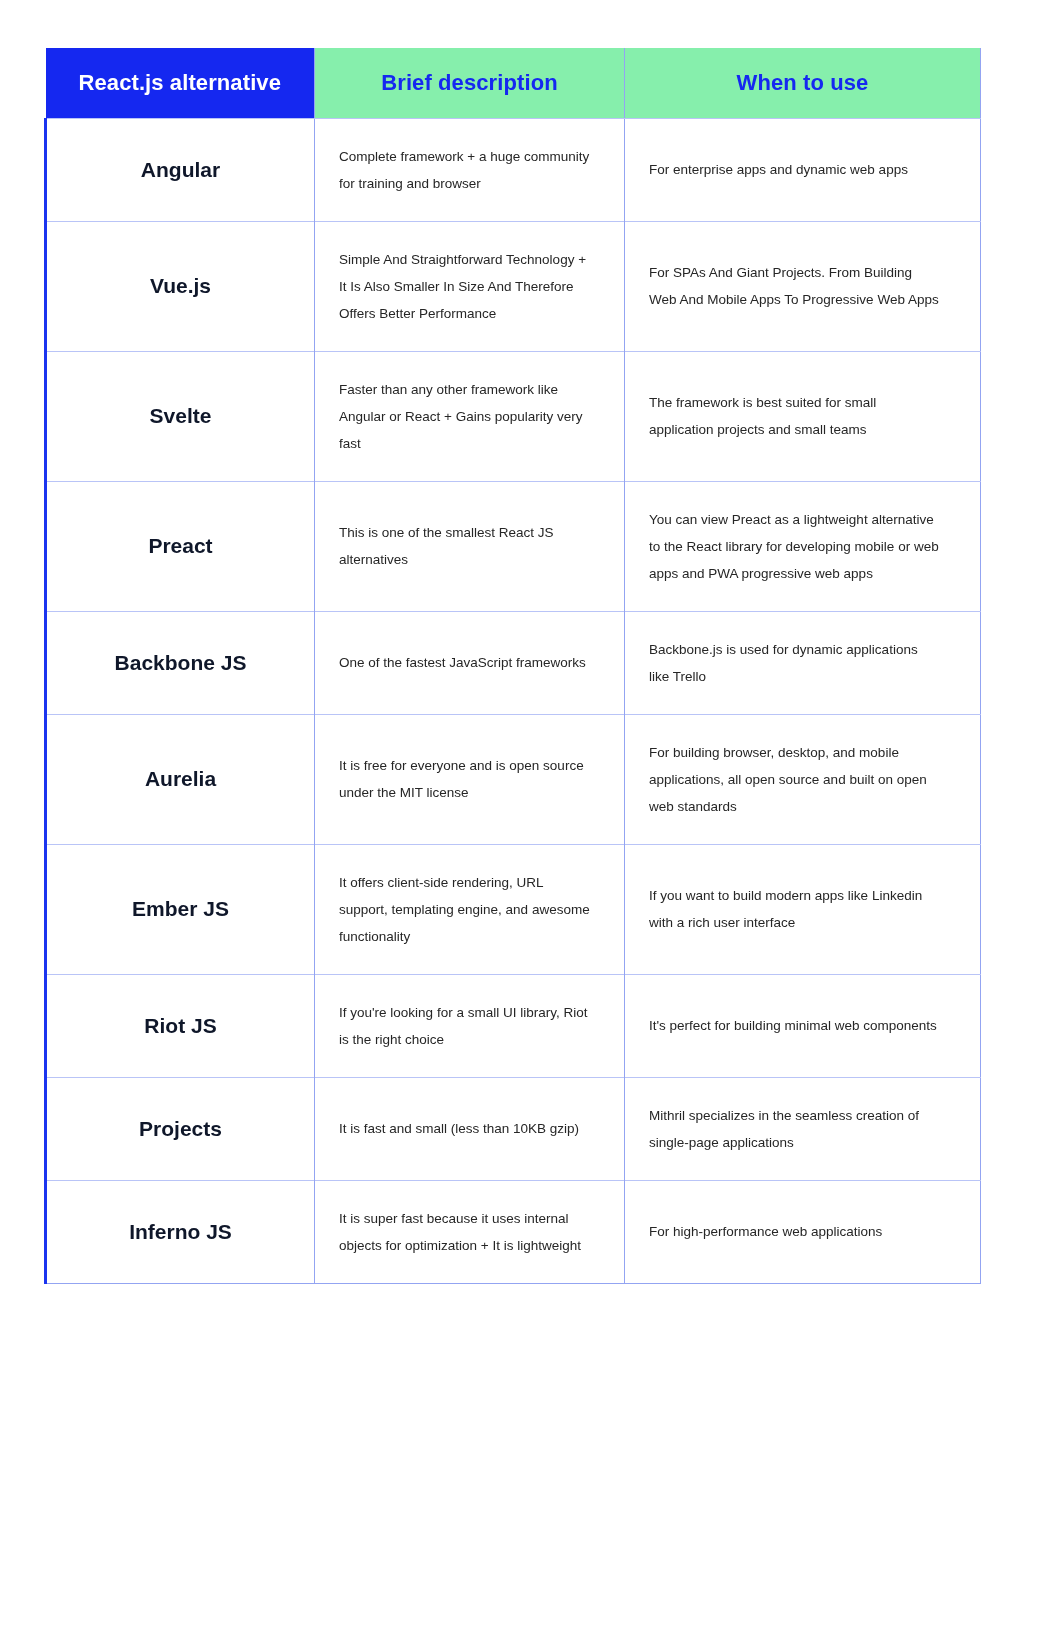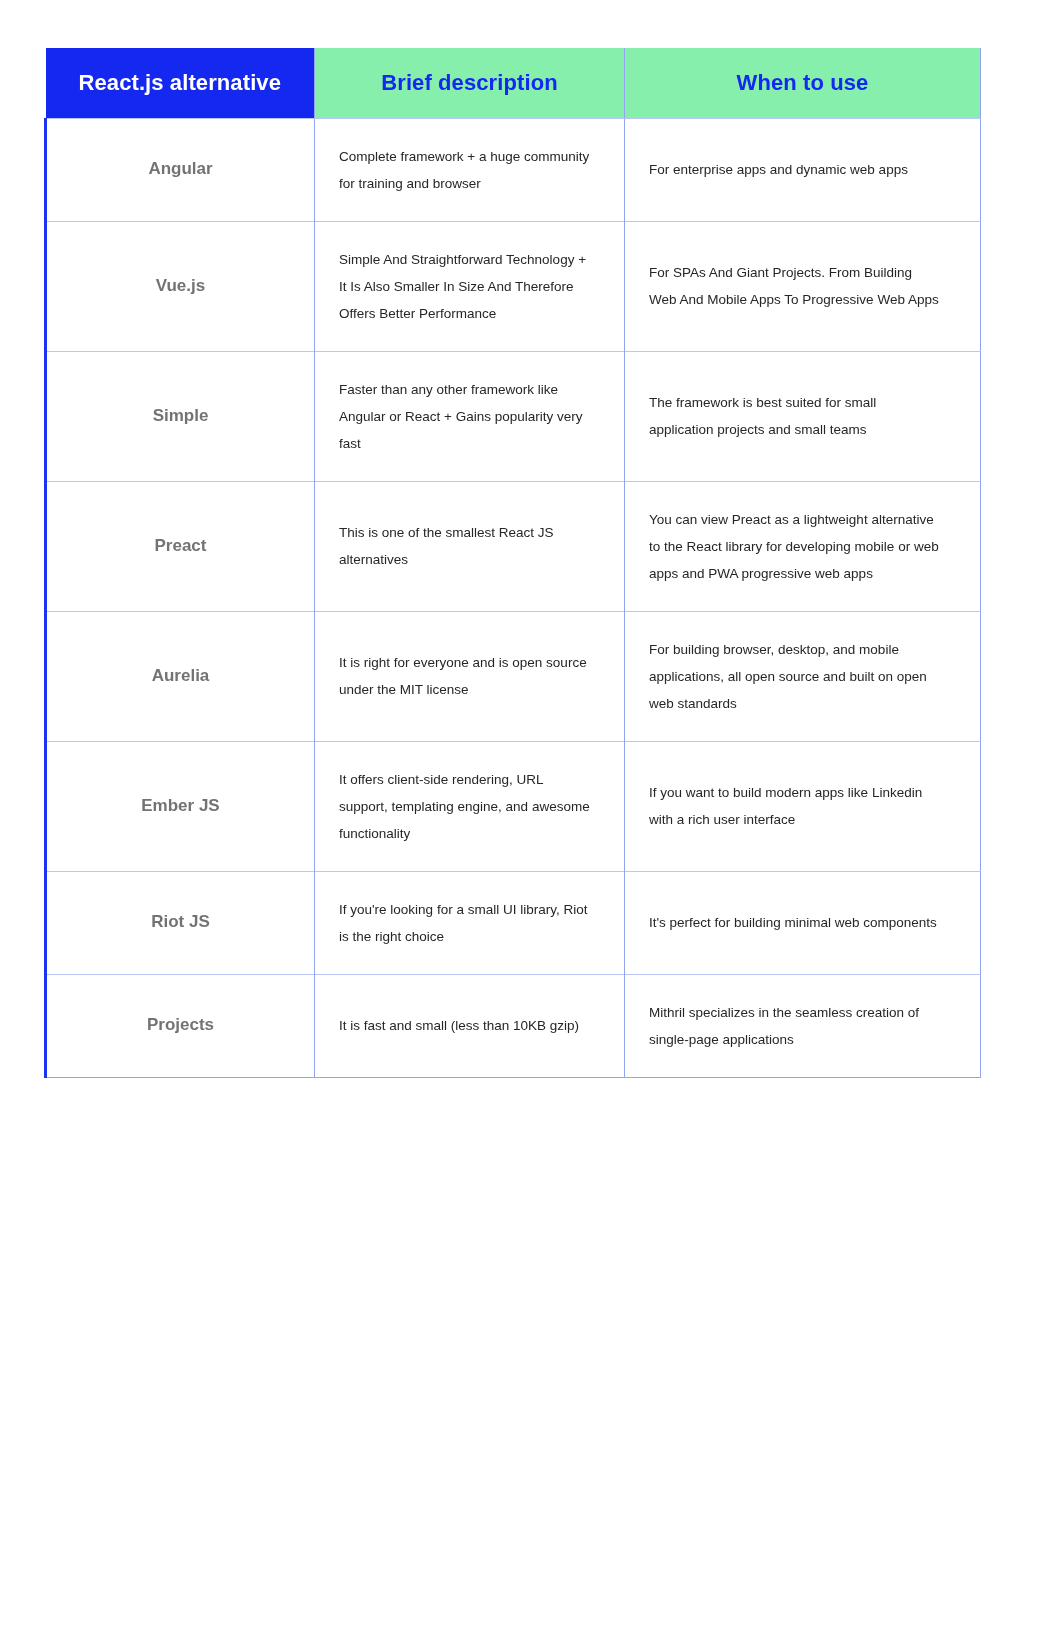--- a/index.html
+++ b/index.html
@@ -74,22 +74,22 @@
   
   tbody tr { background: #ffffff; }
 
   tbody td {
     border-top: 1.5px solid #b9c4f7;
     vertical-align: middle;
   }
 
   td.cell-name {
     border-left: 3px solid #1b34ef;
-    color: #737373;
-    font-size: 17px;
+    color: #0f172a;
+    font-size: 21px;
     font-weight: bold;
     text-align: center;
     padding: 26px 10px;
     line-height: 1.3;
   }
 
   td.cell-text {
     border-left: 1.5px solid #93a4f2;
     color: #262626;
     font-size: 13.5px;
@@ -126,45 +126,55 @@
           <td class="cell-name">Angular</td>
           <td class="cell-text">Complete framework + a huge community for training and browser</td>
           <td class="cell-text cell-when">For enterprise apps and dynamic web apps</td>
         </tr>
         <tr>
           <td class="cell-name">Vue.js</td>
           <td class="cell-text">Simple And Straightforward Technology + It Is Also Smaller In Size And Therefore Offers Better Performance</td>
           <td class="cell-text cell-when">For SPAs And Giant Projects. From Building Web And Mobile Apps To Progressive Web Apps</td>
         </tr>
         <tr>
-          <td class="cell-name">Simple</td>
+          <td class="cell-name">Svelte</td>
           <td class="cell-text">Faster than any other framework like Angular or React + Gains popularity very fast</td>
           <td class="cell-text cell-when">The framework is best suited for small application projects and small teams</td>
         </tr>
         <tr>
           <td class="cell-name">Preact</td>
           <td class="cell-text">This is one of the smallest React JS alternatives</td>
           <td class="cell-text cell-when">You can view Preact as a lightweight alternative to the React library for developing mobile or web apps and PWA progressive web apps</td>
         </tr>
         <tr>
+          <td class="cell-name">Backbone JS</td>
+          <td class="cell-text">One of the fastest JavaScript frameworks</td>
+          <td class="cell-text cell-when">Backbone.js is used for dynamic applications like Trello</td>
+        </tr>
+        <tr>
           <td class="cell-name">Aurelia</td>
-          <td class="cell-text">It is right for everyone and is open source under the MIT license</td>
+          <td class="cell-text">It is free for everyone and is open source under the MIT license</td>
           <td class="cell-text cell-when">For building browser, desktop, and mobile applications, all open source and built on open web standards</td>
         </tr>
         <tr>
           <td class="cell-name">Ember JS</td>
           <td class="cell-text">It offers client-side rendering, URL support, templating engine, and awesome functionality</td>
           <td class="cell-text cell-when">If you want to build modern apps like Linkedin with a rich user interface</td>
         </tr>
         <tr>
           <td class="cell-name">Riot JS</td>
           <td class="cell-text">If you're looking for a small UI library, Riot is the right choice</td>
           <td class="cell-text cell-when">It's perfect for building minimal web components</td>
         </tr>
         <tr>
           <td class="cell-name">Projects</td>
           <td class="cell-text">It is fast and small (less than 10KB gzip)</td>
           <td class="cell-text cell-when">Mithril specializes in the seamless creation of single-page applications</td>
         </tr>
+        <tr>
+          <td class="cell-name">Inferno JS</td>
+          <td class="cell-text">It is super fast because it uses internal objects for optimization + It is lightweight</td>
+          <td class="cell-text cell-when">For high-performance web applications</td>
+        </tr>
       </tbody>
     </table>
   </div>
 </div>
 
 </body></html>

